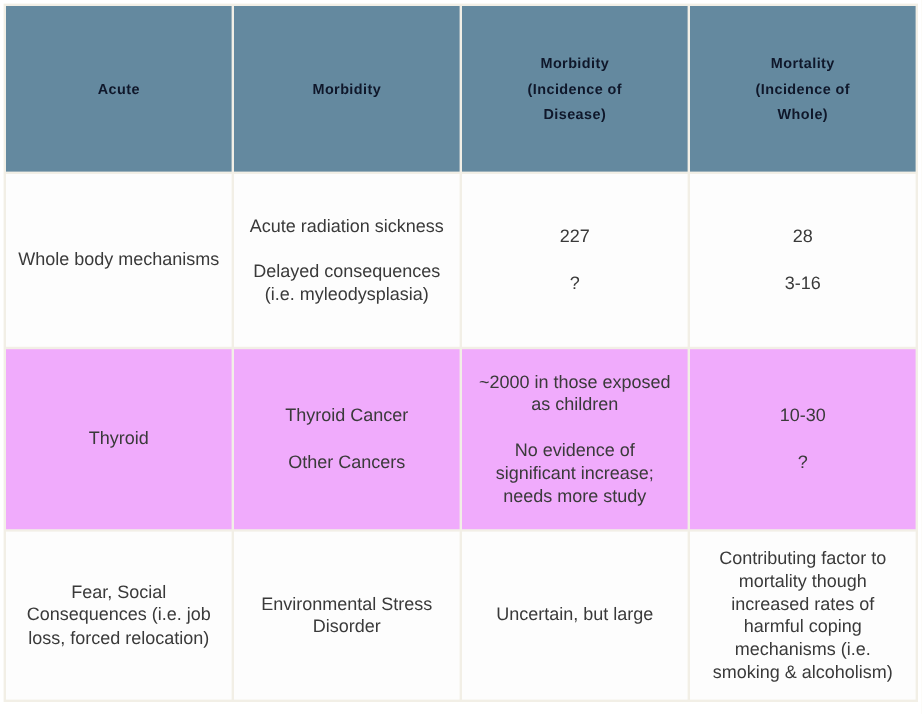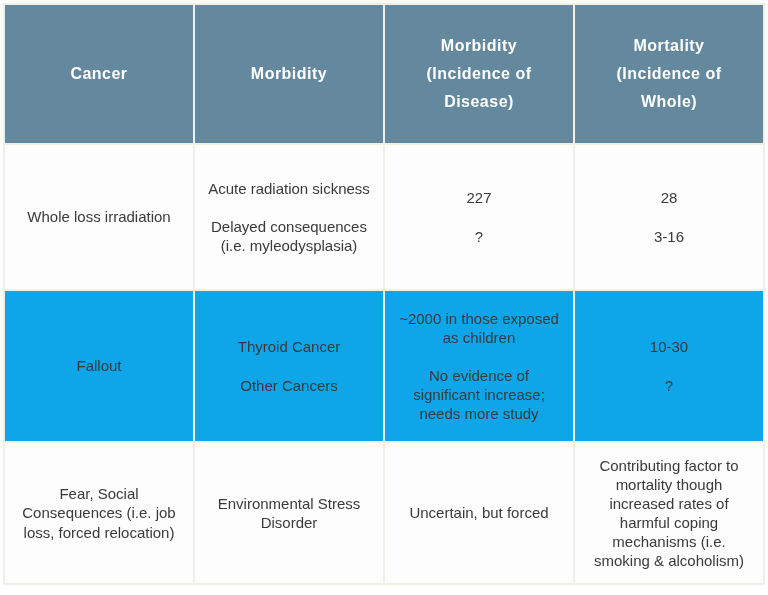--- a/index.html
+++ b/index.html
@@ -28,94 +28,94 @@
     white-space: pre-line;
     padding: 6px 8px;
     overflow: hidden;
   }
   thead tr { height: 138px; }
   tbody tr.row-0 { height: 144px; }
   tbody tr.row-1 { height: 150px; }
   tbody tr.row-2 { height: 140px; }
   th {
     background: #64899f;
-    color: #ffffff;
-    font-size: 16px;
+    color: #0f172a;
+    font-size: 12px;
     font-weight: bold;
     letter-spacing: 0.03em;
     line-height: 1.75;
   }
   td {
     background: #fdfdfd;
     color: #3a3a3a;
     font-size: 15px;
     font-weight: normal;
     line-height: 1.27;
   }
-  tr.beige td { background: #0ea5e9; }
+  tr.beige td { background: #f0abfc; }
 </style>
 </head>
 <body>
 
 <div class="table-wrap">
   <table class="effects">
     <colgroup>
       <col>
         <col>
         <col>
         <col>
     </colgroup>
     <thead>
       <tr>
-        <th>Cancer</th>
+        <th>Acute</th>
         <th>Morbidity</th>
         <th>Morbidity
 (Incidence of
 Disease)</th>
         <th>Mortality
 (Incidence of
 Whole)</th>
       </tr>
     </thead>
     <tbody>
       <tr class="row-0">
-        <td>Whole loss irradiation</td>
+        <td>Whole body mechanisms</td>
         <td>Acute radiation sickness
 
 Delayed consequences
 (i.e. myleodysplasia)</td>
         <td>227
 
 ?</td>
         <td>28
 
 3-16</td>
       </tr>
       <tr class="row-1 beige">
-        <td>Fallout</td>
+        <td>Thyroid</td>
         <td>Thyroid Cancer
 
 Other Cancers</td>
         <td>~2000 in those exposed
 as children
 
 No evidence of
 significant increase;
 needs more study</td>
         <td>10-30
 
 ?</td>
       </tr>
       <tr class="row-2">
         <td>Fear, Social
 Consequences (i.e. job
 loss, forced relocation)</td>
         <td>Environmental Stress
 Disorder</td>
-        <td>Uncertain, but forced</td>
+        <td>Uncertain, but large</td>
         <td>Contributing factor to
 mortality though
 increased rates of
 harmful coping
 mechanisms (i.e.
 smoking &amp; alcoholism)</td>
       </tr>
     </tbody>
   </table>
 </div>

